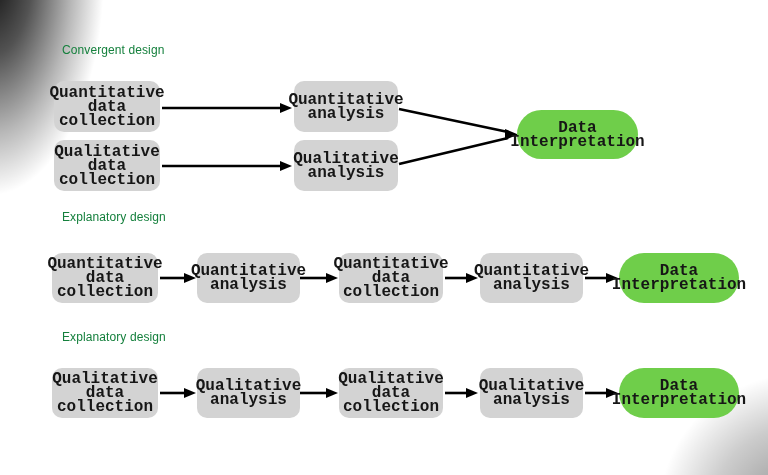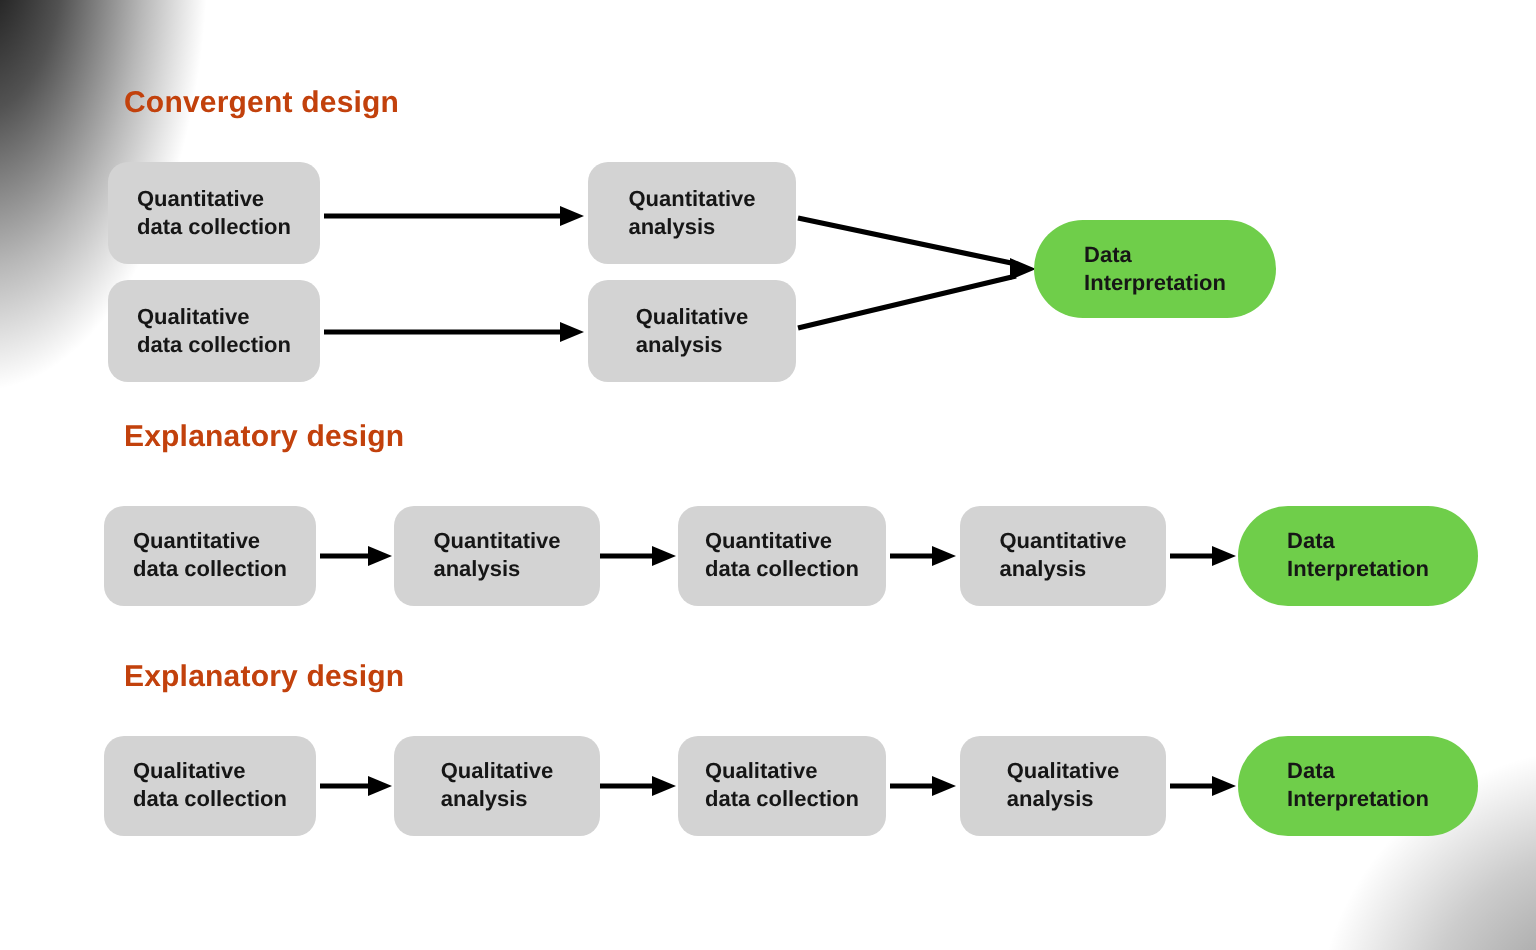--- a/index.html
+++ b/index.html
@@ -17,39 +17,40 @@
       rgba(0,0,0,0.95) 0%, rgba(0,0,0,0.68) 28%,
       rgba(0,0,0,0.28) 55%, rgba(0,0,0,0) 76%);
   }
   .corner-shade.br {
     background: radial-gradient(ellipse 200px 190px at calc(100% + 35px) calc(100% + 35px),
       rgba(0,0,0,0.45) 0%, rgba(0,0,0,0.20) 45%, rgba(0,0,0,0) 72%);
   }
   .title {
     position: absolute;
     margin: 0;
-    font-size: 15px;
-    font-weight: bold;
-    color: #c2410c;
+    font-size: 12px;
+    font-weight: normal;
+    color: #15803d;
     letter-spacing: 0.1px;
     white-space: nowrap;
   }
   .node {
     position: absolute;
     background: var(--node-fill, #d3d3d3);
     border-radius: 10px;
     display: flex;
     align-items: center;
     justify-content: center;
-    text-align: left;
-    font-size: 11px;
+    text-align: center;
+    font-size: 16px;
     font-weight: bold;
     line-height: 14px;
     color: var(--text, #161616);
     white-space: pre-line;
+    font-family: Liberation Mono, monospace;
   }
   .node.terminal {
     background: var(--terminal-fill, #6fce4a);
     border-radius: 26px;
   }
   svg.arrows { position: absolute; left: 0; top: 0; }
   svg.arrows line { stroke: var(--arrow, #000); stroke-width: 2.6; }
   svg.arrows polygon { fill: var(--arrow, #000); }
 </style>
 </head>

